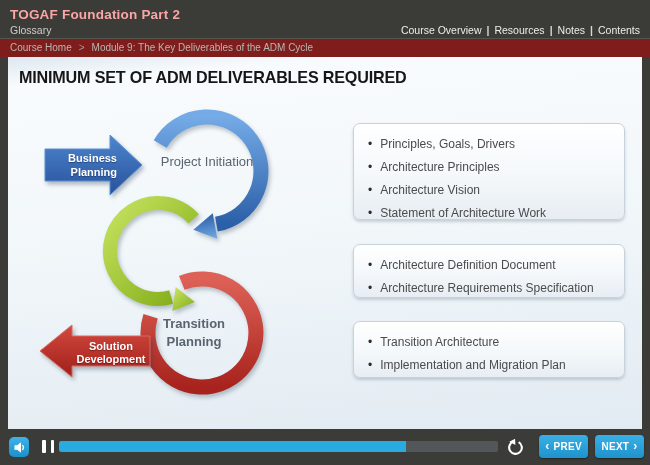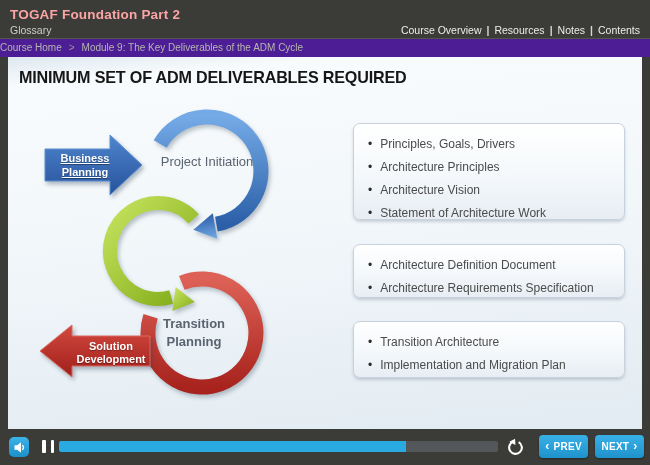--- a/index.html
+++ b/index.html
@@ -15,22 +15,22 @@
   .top-header { position:absolute; left:0; top:0; width:650px; height:38px; background:#3b3b38; }
   .course-title { position:absolute; left:10px; top:7px; color:#fca5a5; font-size:13.5px; font-weight:bold; letter-spacing:.2px; }
   .glossary-link { position:absolute; left:10px; top:24px; color:#cdcdc9; font-size:10.5px; cursor:pointer; }
   .header-nav { position:absolute; right:10px; top:24px; font-size:10.5px; color:#ededea; }
   .header-nav a { color:#ededea; text-decoration:none; cursor:pointer; }
   .header-nav .sep { color:#d8d8d4; font-weight:bold; margin:0 5px; }
 
   
   .breadcrumb-bar {
     position:absolute; left:0; top:38px; width:650px; height:19px;
-    background:#4c1d95; border-top:1px solid #55554f;
-    font-size:10px; color:#b6b6b1; line-height:18px; 
+    background:#7f1d1d; border-top:1px solid #55554f;
+    font-size:10px; color:#b6b6b1; line-height:18px; padding-left:10px;
   }
   .breadcrumb-bar .bc-home { color:#b6b6b1; cursor:pointer; }
   .breadcrumb-bar .bc-sep { margin:0 7px; color:#9a9a95; }
 
   
   .content-card {
     position:absolute; left:8px; top:57px; width:634px; height:372px;
     background:linear-gradient(175deg, #dee8f0 0%, #f8fbfd 7%, #f2f7fa 45%, #e2ebf2 100%);
     border-radius:0; overflow:hidden;
   }
@@ -47,21 +47,21 @@
 
   .phase-label {
     position:absolute; text-align:center; color:#5a6470;
     font-size:13px; line-height:18px;
   }
   .phase-initiation   { left:144px; top:96px;  width:110px; }
   .phase-development  { left:85px;  top:176px; width:130px; }
   .phase-transition   { left:131px; top:258px; width:110px;font-weight:bold; }
 
   .flow-label { position:absolute; color:#fff; font-weight:bold; text-shadow:0 1px 1px rgba(0,0,0,.35); }
-  .flow-business { left:45px; top:94px; width:64px; font-size:11px; line-height:14px; text-align:center;text-decoration:underline; }
+  .flow-business { left:45px; top:94px; width:64px; font-size:11px; line-height:14px; text-align:right; }
   .flow-solution { left:64px; top:283px; width:78px; font-size:11px; line-height:13px; text-align:center; }
 
   
   .deliv-box {
     position:absolute; left:345px; width:272px;
     background:linear-gradient(180deg, #ffffff 0%, #f4f8fb 55%, #e7edf3 100%);
     border:1px solid #c7d2dc; border-radius:7px;
     box-shadow:0 2px 3px rgba(70,90,110,.25), inset 0 1px 0 #ffffff;
   }
   .deliv-box-1 { top:66px;  height:97px; padding:13px 8px 0 14px; }

